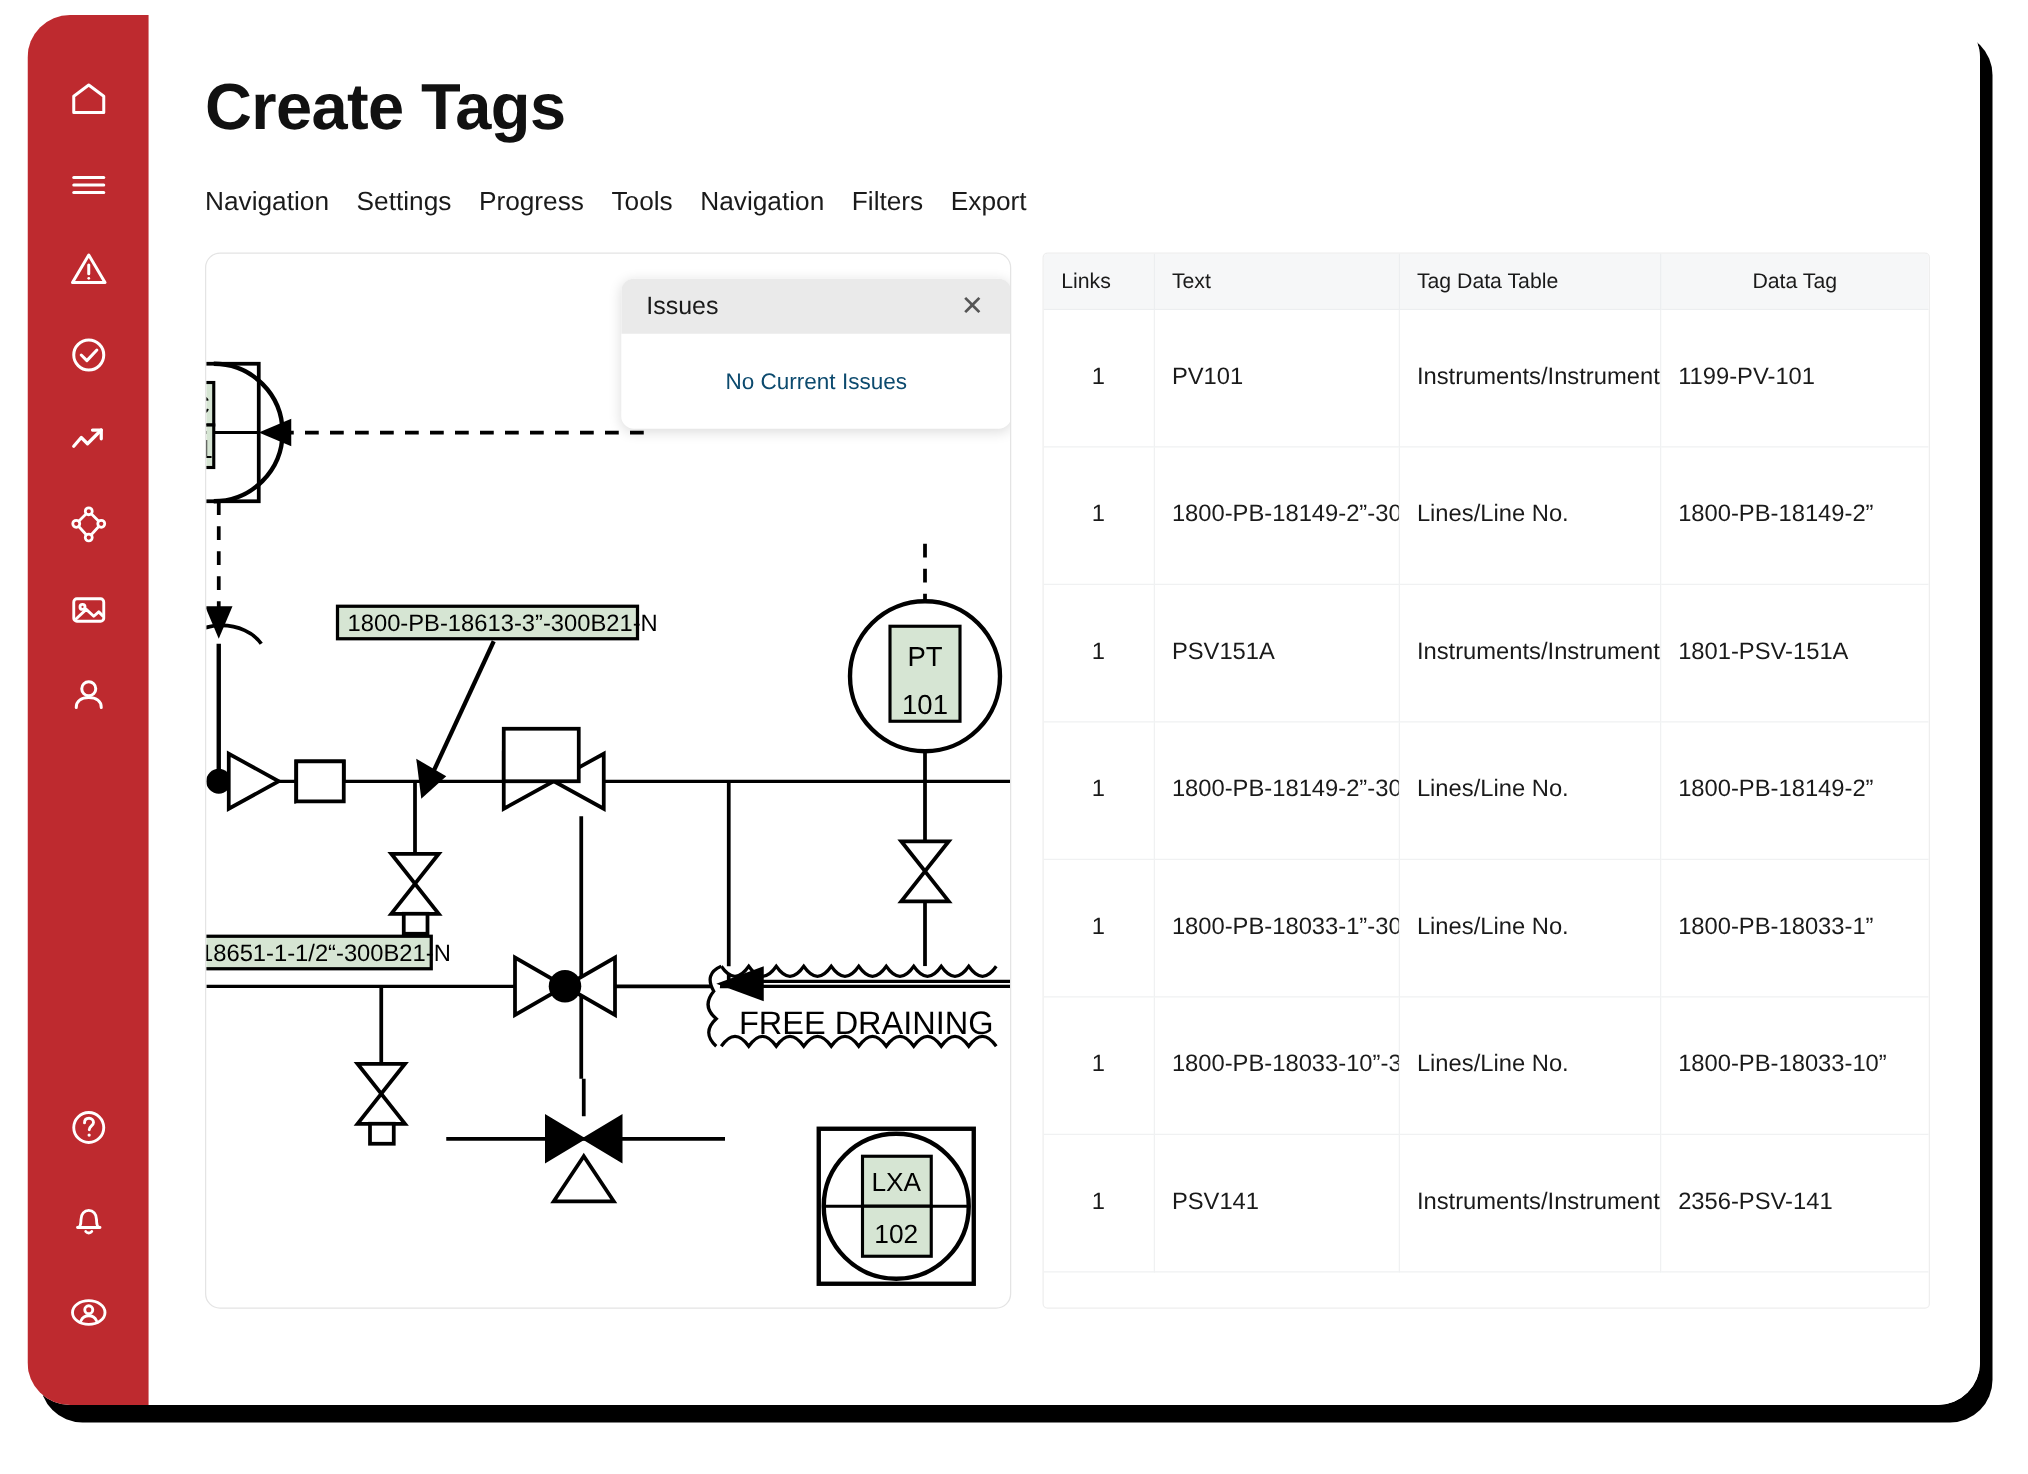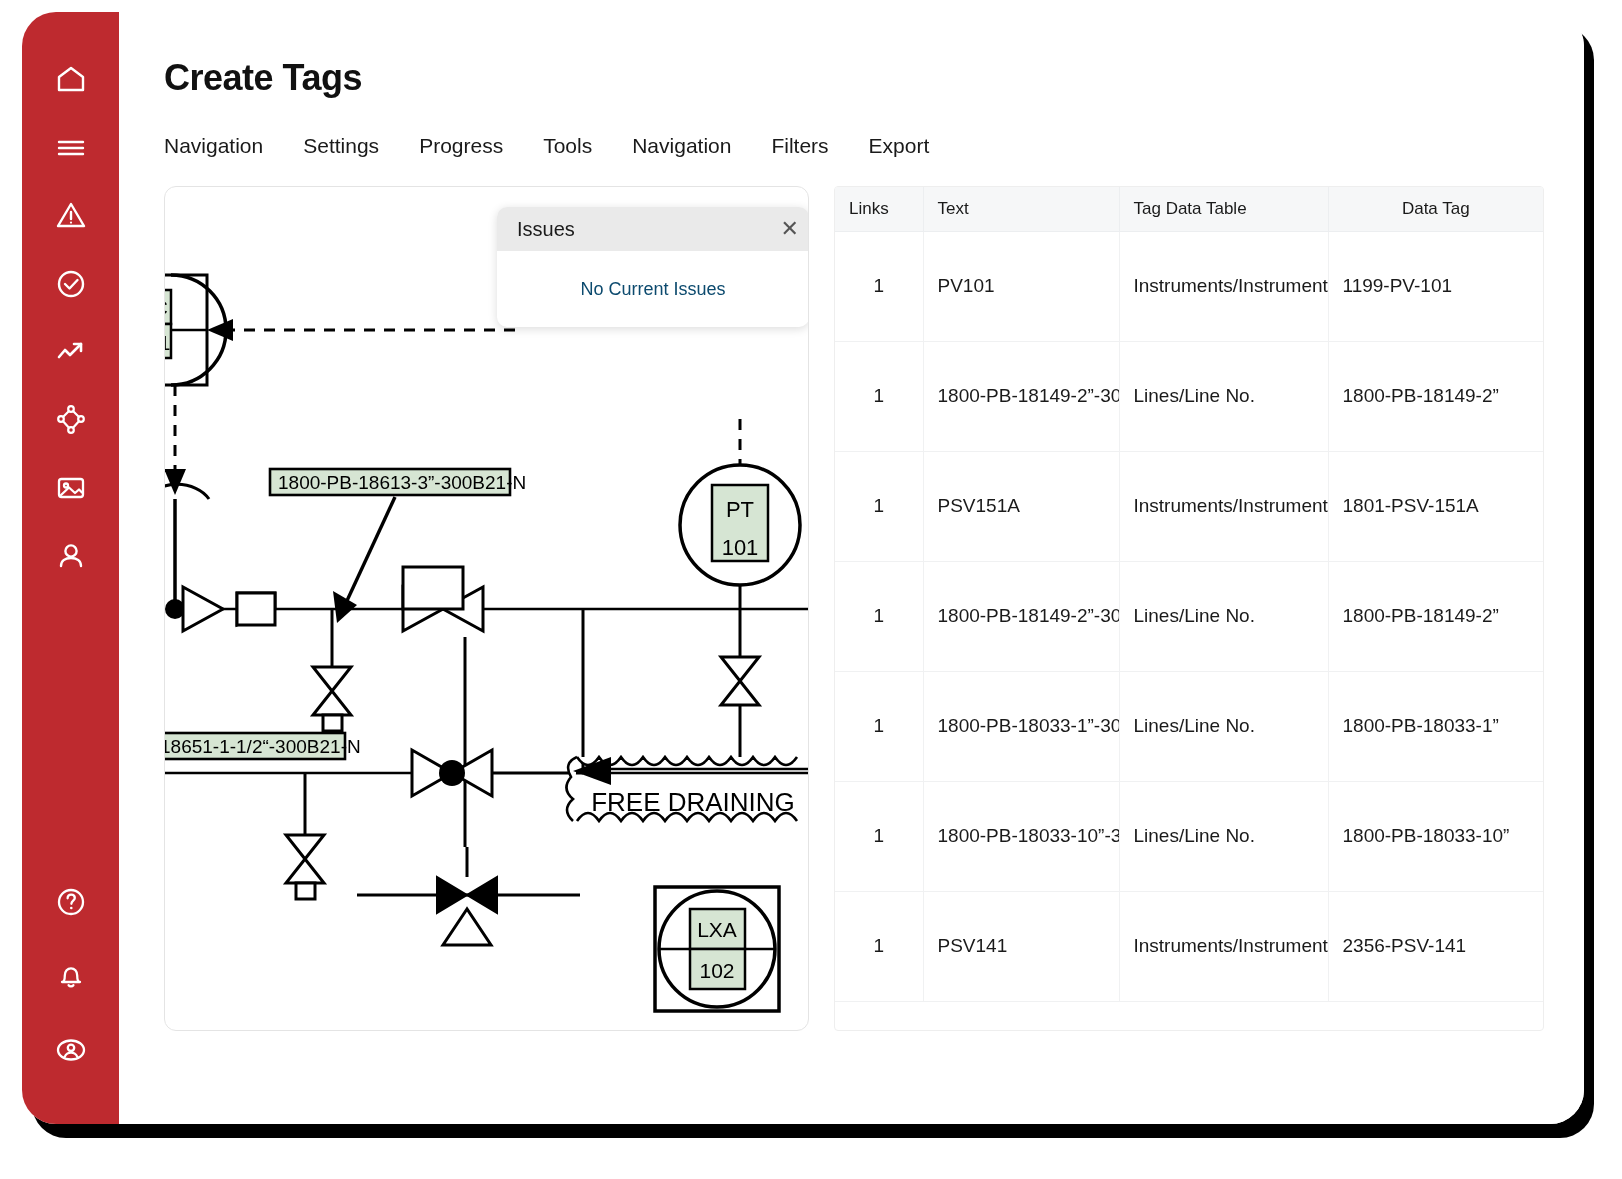--- a/index.html
+++ b/index.html
@@ -50,31 +50,31 @@
   #sidebar-bottom .side-icon:last-child { margin-bottom: 0; }
 
   
   #content {
     flex: 1 1 auto;
     position: relative;
     background: #ffffff;
     padding: 0 40px 0 45px;
   }
   #page-title {
-    font-size: 36px;
+    font-size: 52px;
     font-weight: bold;
     color: #111111;
     letter-spacing: -0.5px;
     margin: 48px 0 0 0;
     line-height: 1;
   }
   #menubar {
     margin-top: 38px;
     display: flex;
-    gap: 40px;
+    gap: 22px;
     align-items: center;
   }
   .menu-item {
     font-size: 21px;
     color: #1a1a1a;
     cursor: pointer;
     white-space: nowrap;
   }
 
   
@@ -105,21 +105,21 @@
     background: #ffffff;
     border-radius: 10px;
     box-shadow: 0 2px 10px rgba(0,0,0,0.14);
     overflow: hidden;
     z-index: 20;
   }
   #issues-head {
     background: #eaeaea;
     height: 44px;
     display: flex; align-items: center;
-    padding: 0 8px 0 20px;
+    padding: 0 20px 0 20px;
   }
   #issues-title { font-size: 20px; color: #1a1a1a; flex: 1; }
   #issues-close {
     font-size: 22px; color: #555; cursor: pointer;
     line-height: 1; padding: 0 2px;
   }
   #issues-body {
     height: 76px;
     display: flex; align-items: center; justify-content: center;
     font-size: 18px; color: #0c4a6e;

